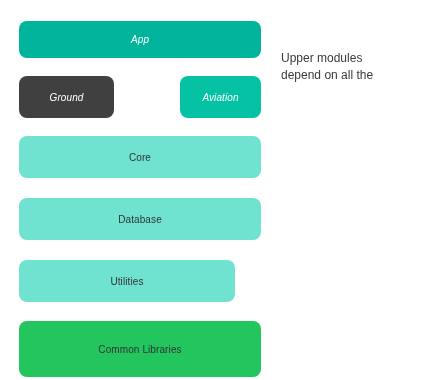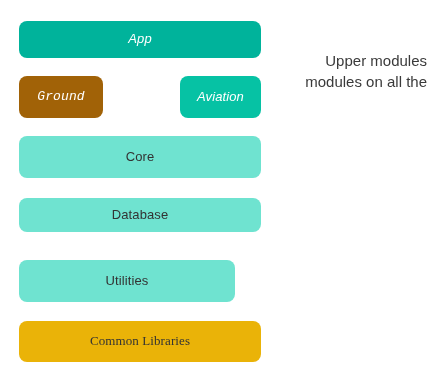--- a/index.html
+++ b/index.html
@@ -28,21 +28,21 @@
     position: absolute;
     border-radius: 8px;
     display: flex;
     align-items: center;
     justify-content: center;
     box-sizing: border-box;
     text-align: center;
   }
 
   .module-label {
-    font-size: 13px;
+    font-size: 10px;
     line-height: 1.1;
     letter-spacing: 0.1px;
     white-space: nowrap;
   }
 
   
   .tier-top .module-label {
     color: #ffffff;
     font-style: italic;
   }
@@ -53,61 +53,61 @@
     color: #333333;
     font-style: normal;
   }
 
   
   #caption-block {
     position: absolute;
     left: 281px;
     top: 50px;
     width: 146px;
-    text-align: right;
+    text-align: left;
     color: #3a3a3a;
-    font-size: 15px;
+    font-size: 12px;
     line-height: 1.42;
   }
   #caption-block .caption-line {
     display: block;
     white-space: nowrap;
   }
 </style>
 </head>
 <body style="background: rgb(255, 255, 255);">
 
 <div id="diagram-canvas">
 
   <div class="module-box tier-top" id="box-app" style="left: 19px; top: 21px; width: 242px; height: 37px; background: rgb(0, 179, 155);">
     <span class="module-label" style="color: rgb(255, 255, 255); font-style: italic;">App</span>
   </div>
 
-  <div class="module-box tier-top" id="box-ground" style="left: 19px; top: 76px; width: 84px; height: 42px; background: #a16207; font-family: Liberation Mono, monospace;">
+  <div class="module-box tier-top" id="box-ground" style="left: 19px; top: 76px; width: 95px; height: 42px; background: #404040;">
     <span class="module-label" style="color: rgb(255, 255, 255); font-style: italic;">Ground</span>
   </div>
 
   <div class="module-box tier-mid" id="box-core" style="left: 19px; top: 136px; width: 242px; height: 42px; background: rgb(111, 227, 208);">
     <span class="module-label" style="color: rgb(51, 51, 51); font-style: normal;">Core</span>
   </div>
 
   <div class="module-box tier-top" id="box-aviation" style="left: 180px; top: 76px; width: 81px; height: 42px; background: rgb(6, 194, 164);">
     <span class="module-label" style="color: rgb(255, 255, 255); font-style: italic;">Aviation</span>
   </div>
 
-  <div class="module-box tier-mid" id="box-database" style="left: 19px; top: 198px; width: 242px; height: 34px; background: rgb(111, 227, 208);">
+  <div class="module-box tier-mid" id="box-database" style="left: 19px; top: 198px; width: 242px; height: 42px; background: rgb(111, 227, 208);">
     <span class="module-label" style="color: rgb(51, 51, 51); font-style: normal;">Database</span>
   </div>
 
   <div class="module-box tier-mid" id="box-utilities" style="left: 19px; top: 260px; width: 216px; height: 42px; background: rgb(111, 227, 208);">
     <span class="module-label" style="color: rgb(51, 51, 51); font-style: normal;">Utilities</span>
   </div>
 
-  <div class="module-box tier-base" id="box-common-libraries" style="left: 19px; top: 321px; width: 242px; height: 41px; background: #eab308; font-family: Liberation Serif, serif;">
+  <div class="module-box tier-base" id="box-common-libraries" style="left: 19px; top: 321px; width: 242px; height: 56px; background: #22c55e;">
     <span class="module-label" style="color: rgb(51, 51, 51); font-style: normal;">Common Libraries</span>
   </div>
 
   <div id="caption-block" style="color: rgb(58, 58, 58);">
     <span class="caption-line">Upper modules</span>
-    <span class="caption-line">modules on all the</span>
+    <span class="caption-line">depend on all the</span>
   </div>
 
 </div>
 
 </body></html>

